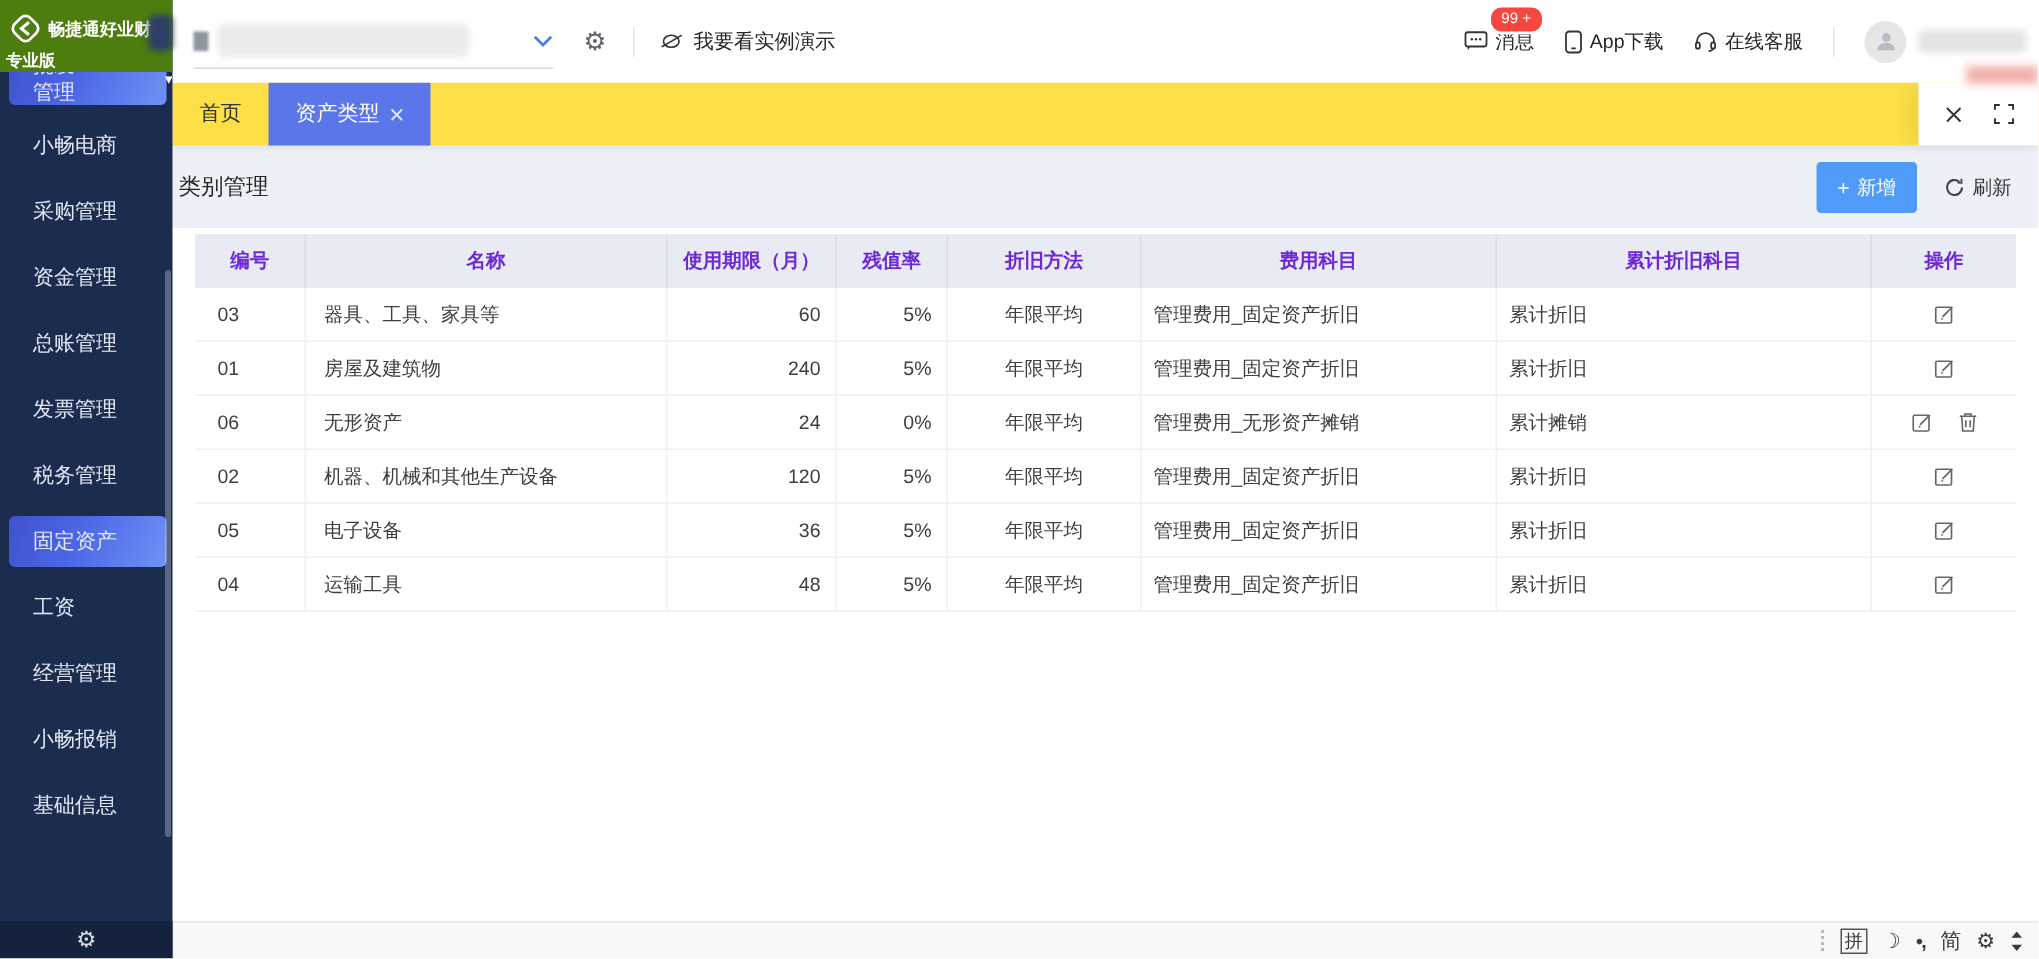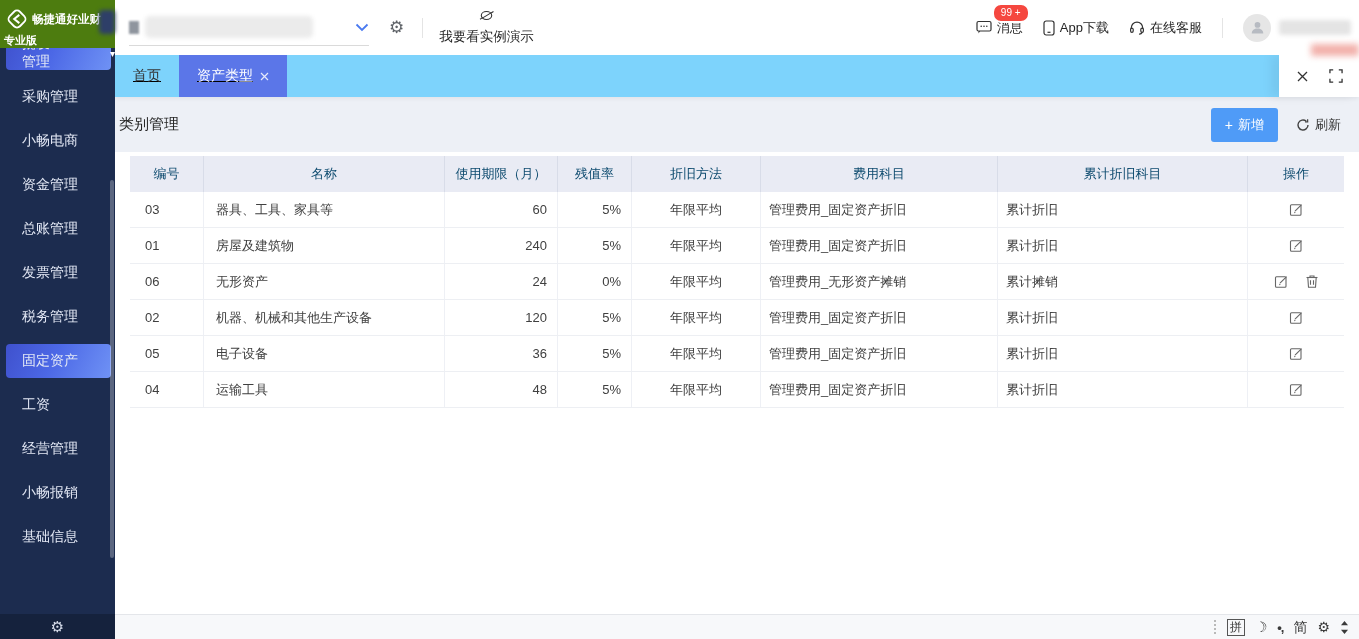--- a/index.html
+++ b/index.html
@@ -24,32 +24,32 @@
   .side-bottom .gear { color:#d6dcea; font-size:15px; line-height:1; cursor:pointer; }
 
   
   .topbar { position:absolute; left:115px; top:0; width:1244px; height:55px; background:#fff; display:flex; align-items:center; z-index:4; }
   .org-select { margin-left:14px; width:240px; height:36px; border-bottom:1px solid #dadada; display:flex; align-items:center; cursor:pointer; }
   .org-darksq { width:10px; height:13px; background:#8f959e; filter:blur(1px); margin-right:6px; }
   .org-blur { width:168px; height:22px; background:#ebebeb; border-radius:5px; filter:blur(2px); }
   .org-select .chev { margin-left:auto; display:flex; }
   .top-gear { margin-left:20px; font-size:17px; color:#5f6368; cursor:pointer; line-height:1; }
   .vdiv { width:1px; height:20px; background:#e4e4e4; margin-left:18px; }
-  .demo { margin-left:16px; display:flex; align-items:center; gap:6px; font-size:13.5px; color:#262626; cursor:pointer;flex-direction:column; }
+  .demo { margin-left:16px; display:flex; align-items:center; gap:6px; font-size:13.5px; color:#262626; cursor:pointer; }
   .top-right { margin-left:auto; display:flex; align-items:center; gap:20px; padding-right:8px; }
   .top-link { display:flex; align-items:center; gap:5px; font-size:13px; color:#262626; cursor:pointer; position:relative; }
   .badge { position:absolute; top:-16px; left:16px; background:#f5473f; color:#fff; font-size:10px; line-height:1;
       padding:3px 7px; border-radius:9px; border:2px solid #fff; white-space:nowrap; }
   .user { display:flex; align-items:center; gap:8px; cursor:pointer; }
   .avatar { width:28px; height:28px; border-radius:50%; background:#e6e6e6; display:flex; align-items:center; justify-content:center; overflow:hidden; }
   .user-blur { width:72px; height:15px; background:#e4e4e4; border-radius:3px; filter:blur(2px); }
   .pink-blur { position:absolute; right:0; top:44px; width:48px; height:12px; background:#f0a49d; filter:blur(3px); opacity:.85; }
 
   
-  .tabbar { position:absolute; left:115px; top:55px; width:1244px; height:42px; background:#7dd3fc; box-shadow:0 2px 4px rgba(0,0,0,.05); z-index:3;text-decoration:underline; }
+  .tabbar { position:absolute; left:115px; top:55px; width:1244px; height:42px; background:#fde047; box-shadow:0 2px 4px rgba(0,0,0,.05); z-index:3; }
   .tabs { display:flex; height:100%; }
   .tab { min-width:60px; padding:0 18px; display:flex; align-items:center; justify-content:center; gap:7px; font-size:14px; color:#333; cursor:pointer; }
   .tab.active { background:#5b76e8; color:#fff; }
   .tab .tclose { display:flex; opacity:.85; }
   .tab-controls { position:absolute; right:0; top:0; height:42px; width:80px; background:#fff; box-shadow:-8px 0 10px rgba(0,0,0,.06);
       display:flex; align-items:center; justify-content:center; gap:20px; }
   .tab-controls .ic { cursor:pointer; display:flex; font-size:16px; color:#333; line-height:1; }
 
   
   .band { position:absolute; left:115px; top:97px; width:1244px; height:55px; background:#edf0f6; display:flex; align-items:center; z-index:2; }
@@ -58,21 +58,21 @@
   .btn-add { background:#4f9bf7; color:#fff; font-size:13px; border:none; border-radius:3px; padding:8px 14px;
       display:flex; align-items:center; gap:5px; cursor:pointer; }
   .btn-add .plus { font-size:14px; line-height:1; }
   .btn-refresh { display:flex; align-items:center; gap:5px; font-size:13px; color:#333; background:transparent; border:none; cursor:pointer; }
 
   
   .main { position:absolute; left:115px; top:152px; width:1244px; bottom:25px; background:#fff; z-index:1; }
   .table { margin:4px 15px 0 15px; width:1214px; }
   .trow { display:grid; grid-template-columns:74px 241px 113px 74px 129px 237px 250px 96px; height:36px; }
   .thead { background:#e9ebf4; }
-  .thead .cell { display:flex; align-items:center; justify-content:center; font-size:13px; font-weight:normal; color:#0c4a6e;
+  .thead .cell { display:flex; align-items:center; justify-content:center; font-size:13px; font-weight:bold; color:#6d28d9;
       border-right:1px solid #d8dce8; }
   .thead .cell:last-child { border-right:none; }
   .tbody .trow { border-bottom:1px solid #edeff3; }
   .tbody .cell { display:flex; align-items:center; font-size:13px; color:#404040; border-right:1px solid #eef0f5; overflow:hidden; white-space:nowrap; }
   .tbody .cell:last-child { border-right:none; }
   .cell.a-left0 { padding-left:15px; }
   .cell.a-left1 { padding-left:12px; }
   .cell.a-left2 { padding-left:8px; }
   .cell.a-right { justify-content:flex-end; padding-right:10px; }
   .cell.a-center { justify-content:center; }
@@ -106,24 +106,24 @@
       </div>
       <div class="brand-blur"></div>
       <div class="edition">专业版</div>
     </div>
     <nav class="side-menu">
         <div class="side-item btn">
           <span class="lbl">批发管理</span>
           <span class="caret">▾</span>
         </div>
         <div class="side-item">
+          <span class="lbl">小畅电商</span>
+        </div>
+        <div class="side-item">
           <span class="lbl">采购管理</span>
-        </div>
-        <div class="side-item">
-          <span class="lbl">小畅电商</span>
         </div>
         <div class="side-item">
           <span class="lbl">资金管理</span>
         </div>
         <div class="side-item">
           <span class="lbl">总账管理</span>
         </div>
         <div class="side-item">
           <span class="lbl">发票管理</span>
         </div>

